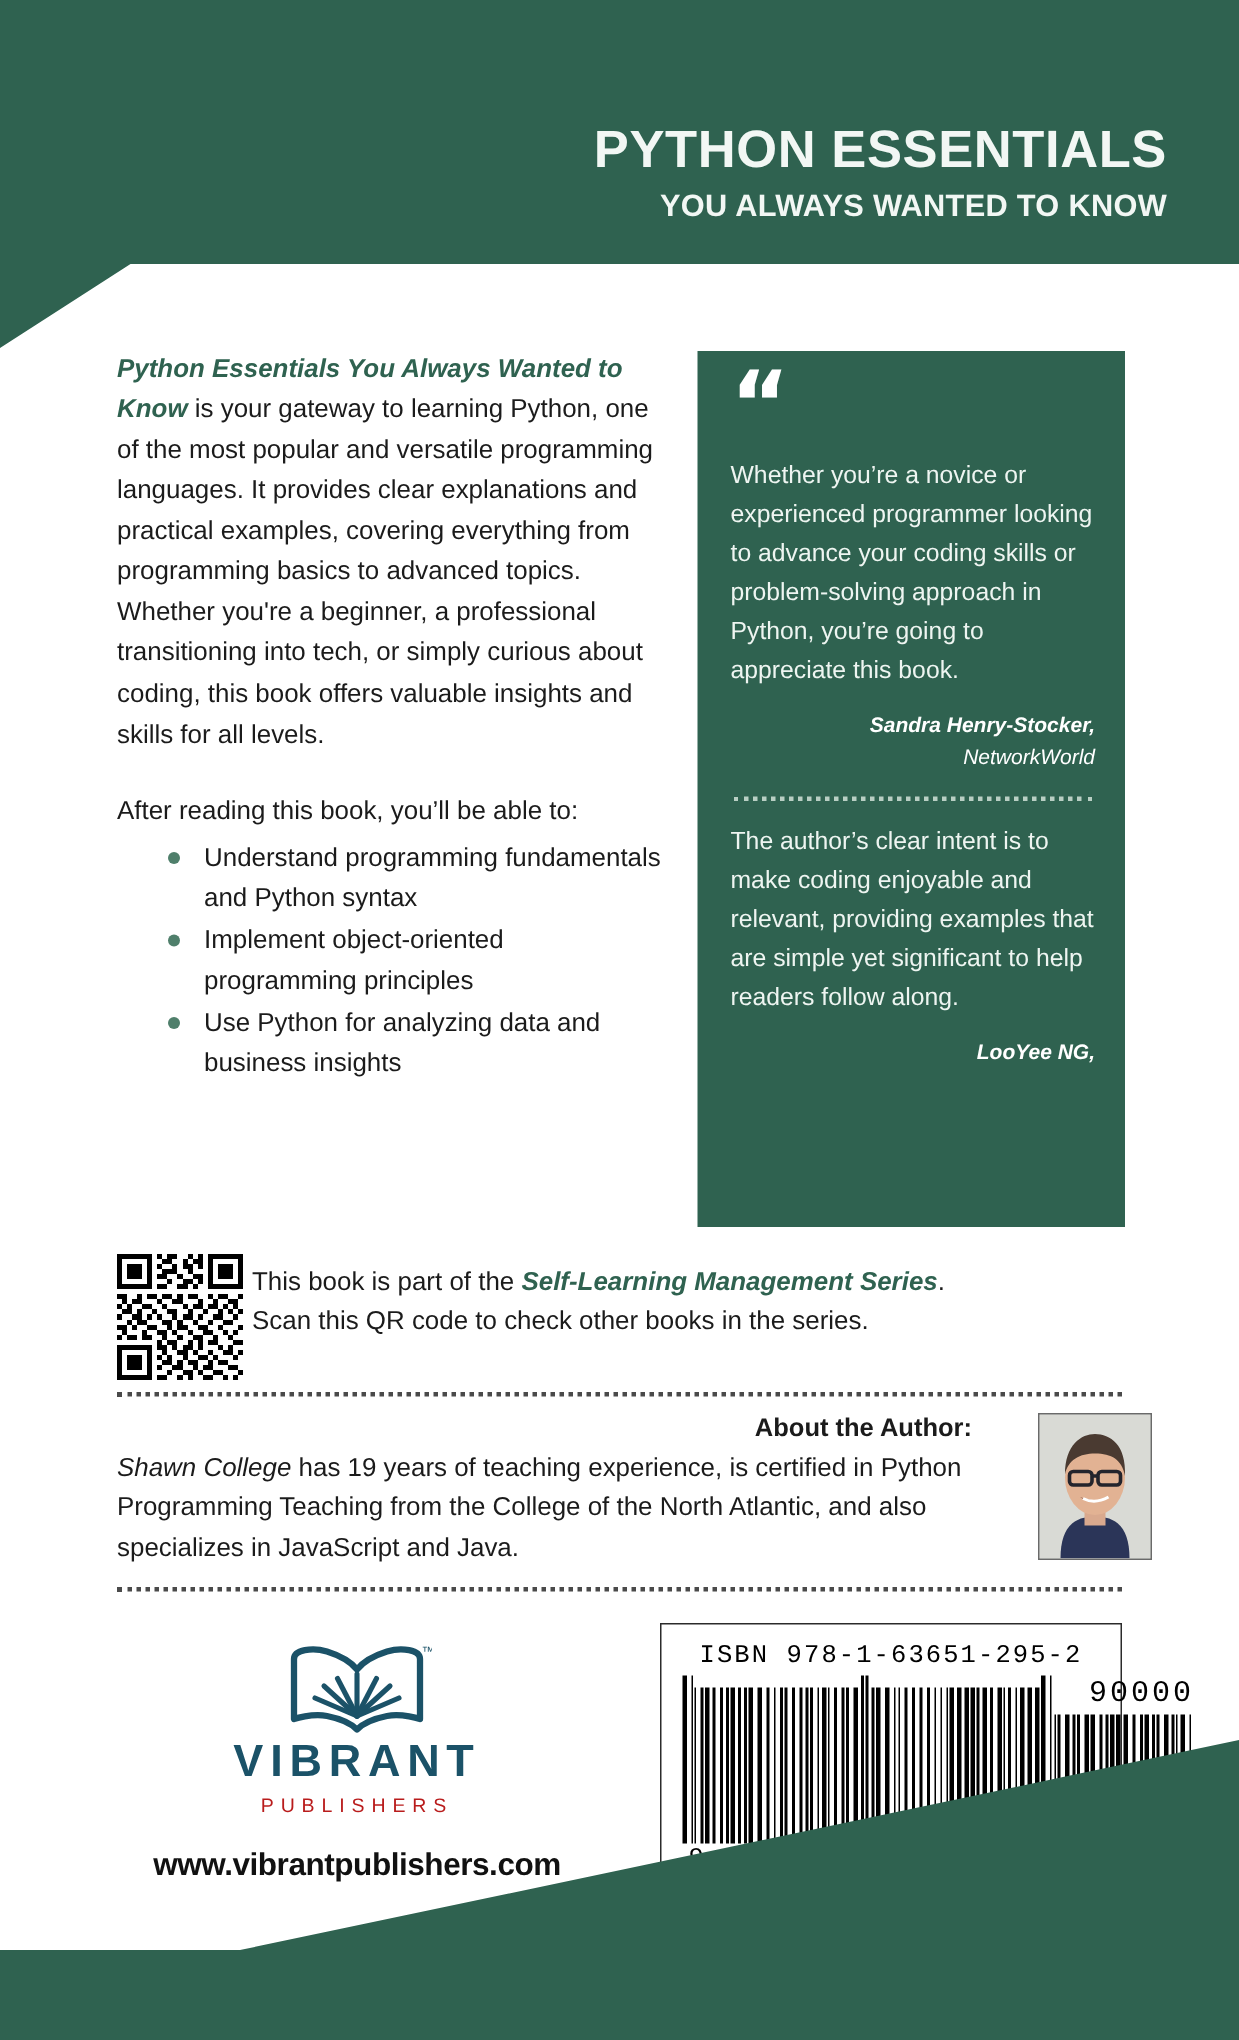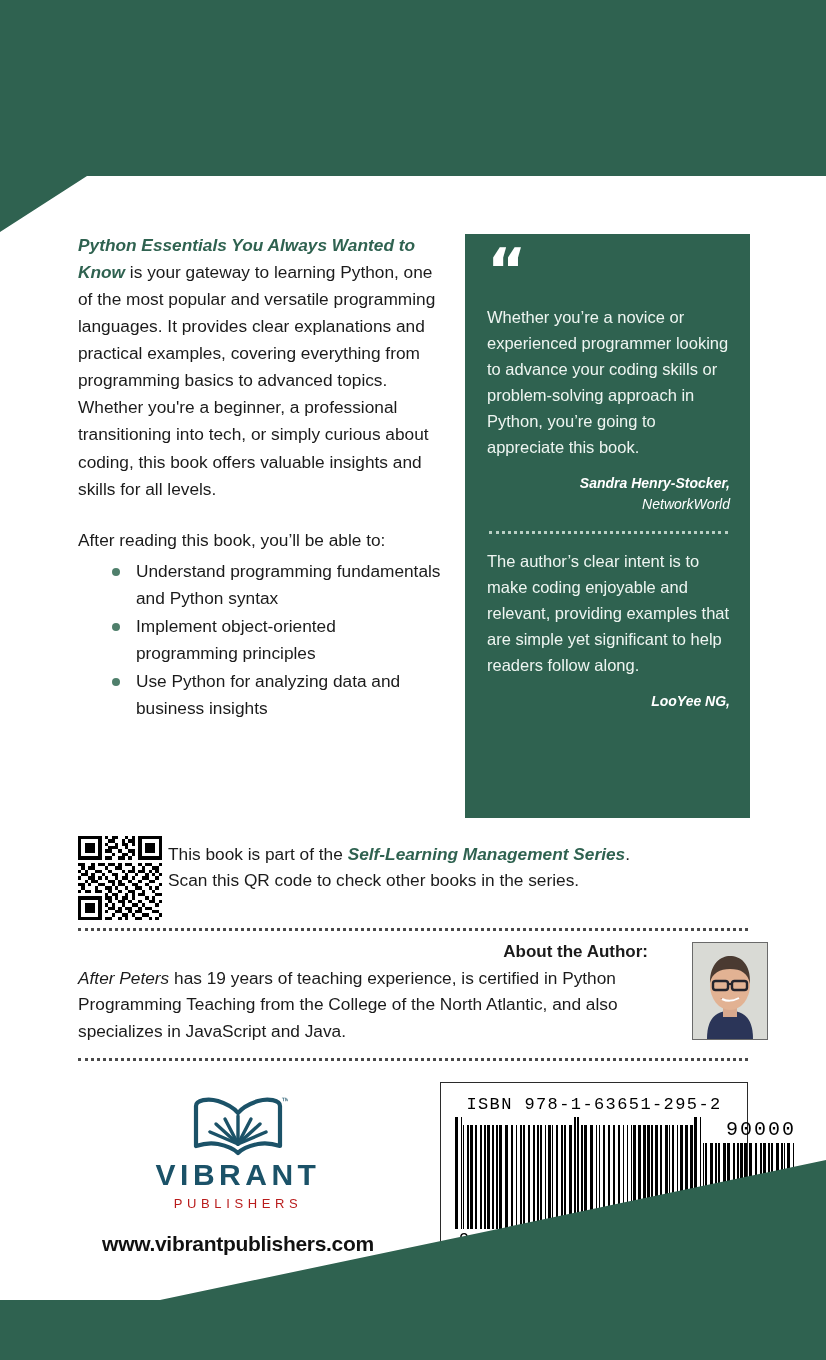--- a/index.html
+++ b/index.html
@@ -319,20 +319,24 @@
     padding-left: 4px;
   }
 </style>
 </head>
 <body>
 
 <div class="page">
 
   <div class="green-header"></div>
 
+  <div class="title-block">
+    <div class="title-main">PYTHON ESSENTIALS</div>
+    <div class="title-sub">YOU ALWAYS WANTED TO KNOW</div>
+  </div>
 
   <div class="content">
 
     <div class="left-col">
       <p class="intro-p"><span class="em">Python Essentials You Always Wanted to Know</span><span> is your gateway to learning Python, one of the most popular and versatile programming languages. It provides clear explanations and practical examples, covering everything from programming basics to advanced topics. Whether you're a beginner, a professional transitioning into tech, or simply curious about coding, this book offers valuable insights and skills for all levels.</span></p>
 
       <div class="after-line">After reading this book, you’ll be able to:</div>
 
       <ul class="benefits">
         <li>Understand programming fundamentals and Python syntax</li>
@@ -525,21 +529,21 @@
       <div>Scan this QR code to check other books in the series.</div>
     </div>
   </div>
 
   <div class="dot-rule" style="top:928px;"></div>
   <div class="dot-rule" style="top:1058px;"></div>
 
   <div class="author-block">
     <div class="author-text">
       <div class="author-head">About the Author:</div>
-      <div class="author-bio"><span class="name">After Peters</span><span> has 19 years of teaching experience, is certified in Python Programming Teaching from the College of the North Atlantic, and also specializes in JavaScript and Java.</span></div>
+      <div class="author-bio"><span class="name">Shawn College</span><span> has 19 years of teaching experience, is certified in Python Programming Teaching from the College of the North Atlantic, and also specializes in JavaScript and Java.</span></div>
     </div>
     <div class="author-photo">
       <svg viewBox="0 0 74 96" width="74" height="96">
         <rect width="74" height="96" fill="#d9dad5"></rect>
         <path d="M14 96 C14 74 24 68 37 68 C50 68 60 74 60 96 Z" fill="#2b3558"></path>
         <path d="M30 62 h14 v12 h-14 z" fill="#d9a98e"></path>
         <ellipse cx="37" cy="42" rx="20" ry="25" fill="#e2b293"></ellipse>
         <path d="M17 40 C17 20 28 13 37 13 C47 13 58 20 57 41 C55 30 48 26 37 26 C27 26 19 30 17 40 Z" fill="#4a3a31"></path>
         <rect x="20" y="38" width="15" height="9" rx="2.5" fill="none" stroke="#24242c" stroke-width="2.4"></rect>
         <rect x="39" y="38" width="15" height="9" rx="2.5" fill="none" stroke="#24242c" stroke-width="2.4"></rect>

